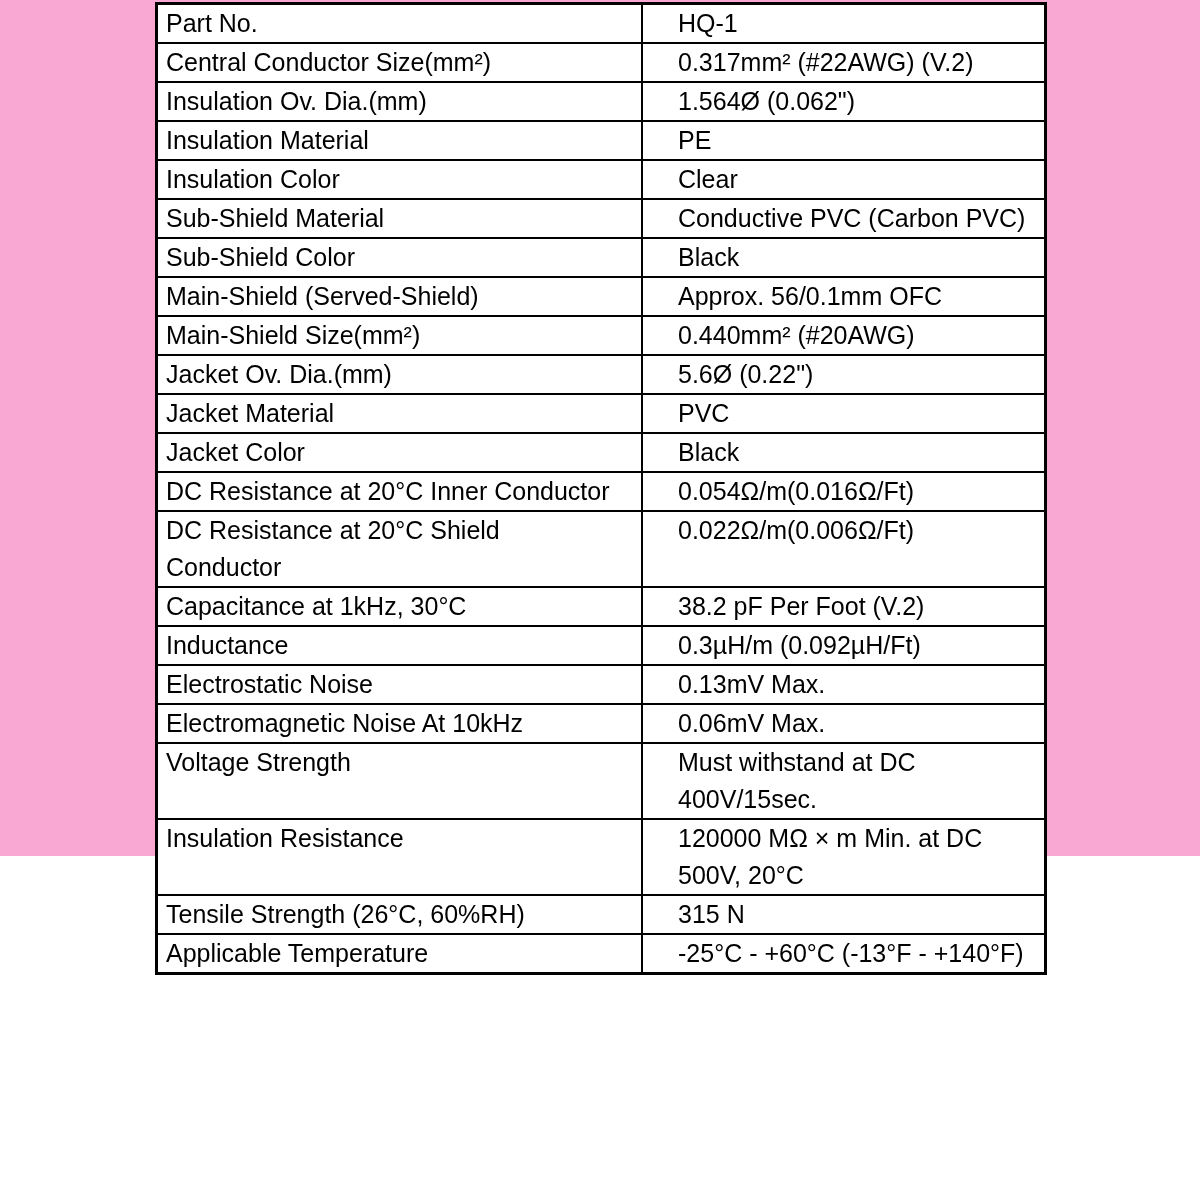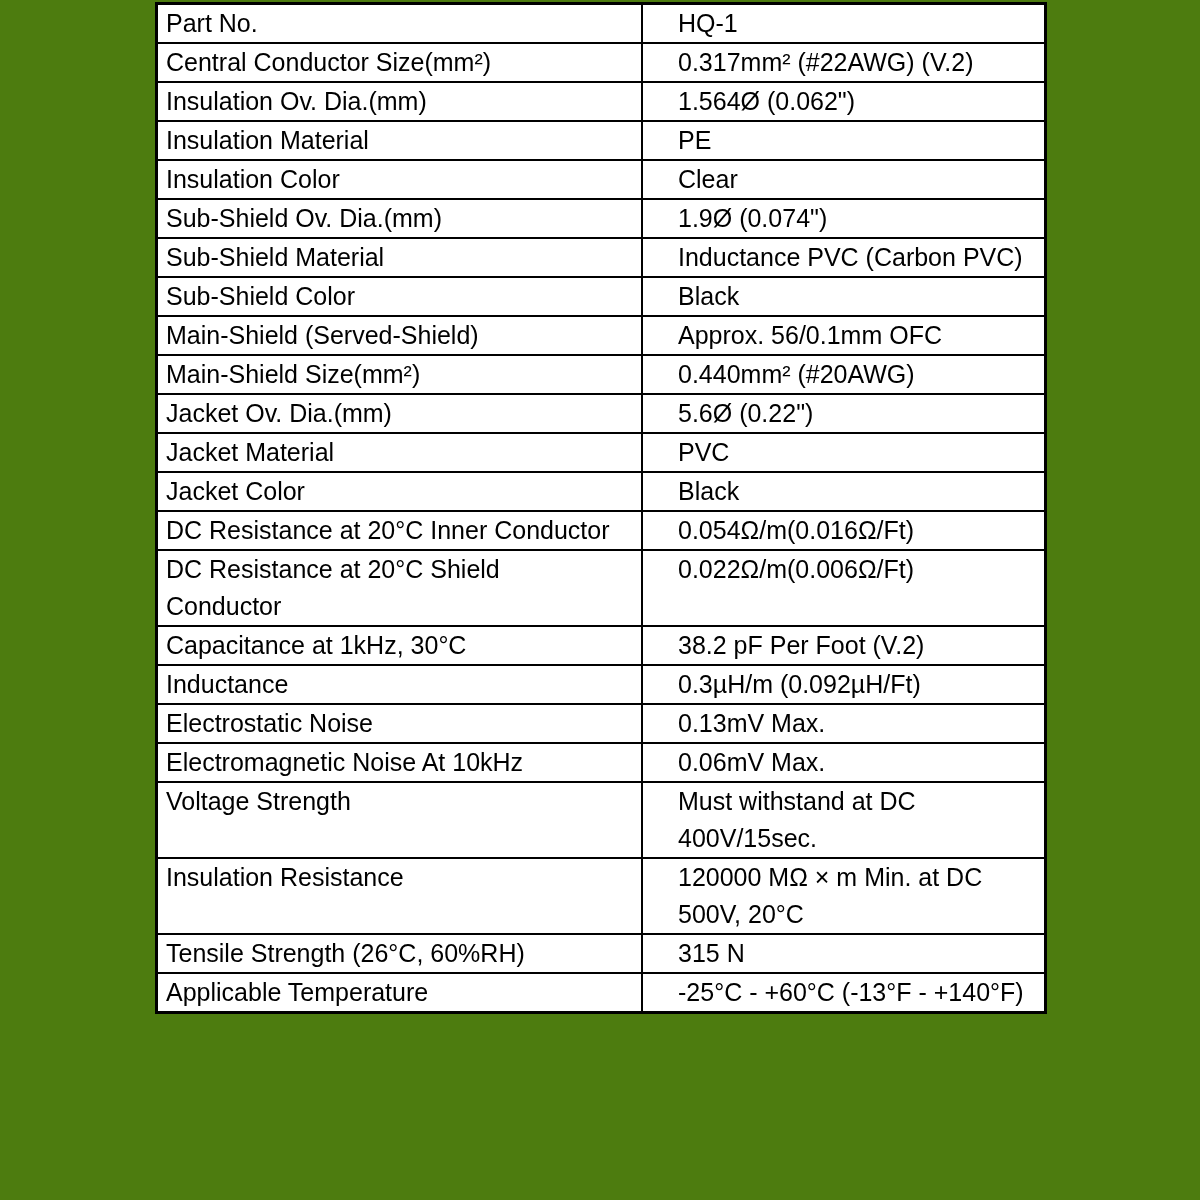--- a/index.html
+++ b/index.html
@@ -7,22 +7,22 @@
     padding: 0;
     background: #ffffff;
     width: 1200px;
     height: 1200px;
     overflow: hidden;
     font-family: "Liberation Sans", "DejaVu Sans", sans-serif;
   }
   .page {
     position: relative;
     width: 1200px;
-    height: 1200px;
-    background: #4d7c0f;
+    height: 856px;
+    background: #f9a8d4;
   }
   table.spec-table {
     position: absolute;
     left: 155px;
     top: 2px;
     width: 892px;
     border-collapse: collapse;
     table-layout: fixed;
     border: 3px solid #000000;
     background: #ffffff;
@@ -67,26 +67,22 @@
         </tr>
         <tr>
           <td class="label-cell">Insulation Material</td>
           <td class="value-cell">PE</td>
         </tr>
         <tr>
           <td class="label-cell">Insulation Color</td>
           <td class="value-cell">Clear</td>
         </tr>
         <tr>
-          <td class="label-cell">Sub-Shield Ov. Dia.(mm)</td>
-          <td class="value-cell">1.9Ø (0.074")</td>
-        </tr>
-        <tr>
           <td class="label-cell">Sub-Shield Material</td>
-          <td class="value-cell">Inductance PVC (Carbon PVC)</td>
+          <td class="value-cell">Conductive PVC (Carbon PVC)</td>
         </tr>
         <tr>
           <td class="label-cell">Sub-Shield Color</td>
           <td class="value-cell">Black</td>
         </tr>
         <tr>
           <td class="label-cell">Main-Shield (Served-Shield)</td>
           <td class="value-cell">Approx. 56/0.1mm OFC</td>
         </tr>
         <tr>

